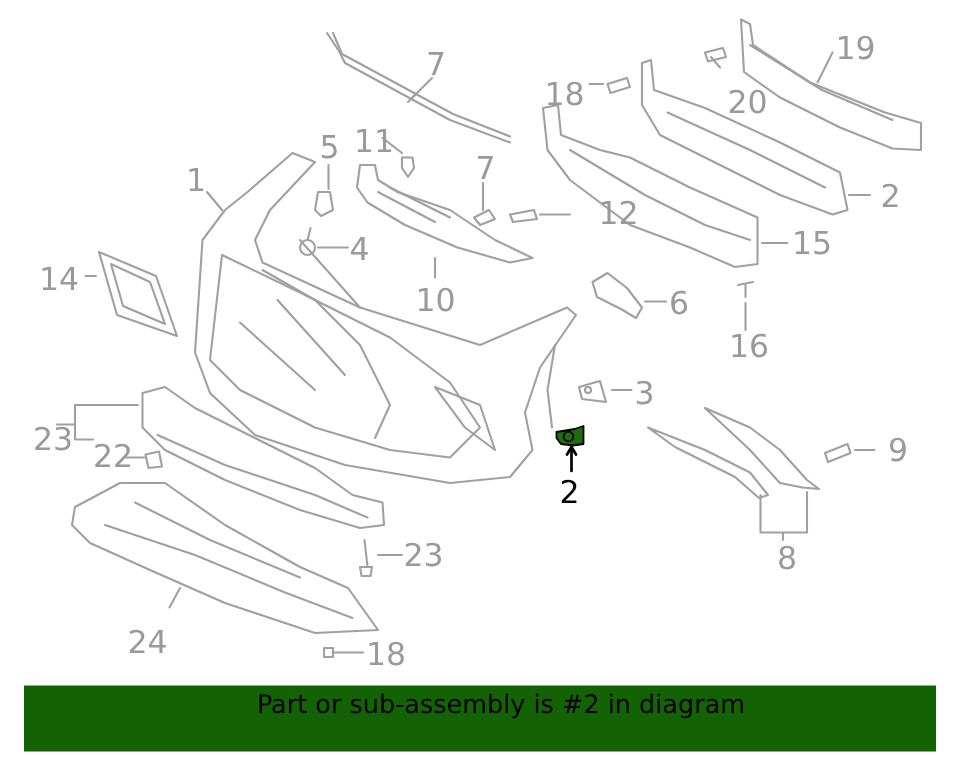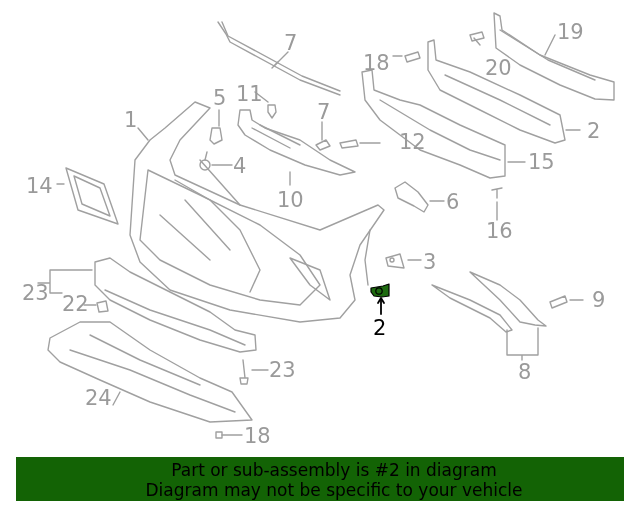--- a/index.html
+++ b/index.html
@@ -105,20 +105,19 @@
   <div class="callout" style="left:26px;top:176px">14</div>
   <div class="callout" style="left:528px;top:152px">15</div>
   <div class="callout" style="left:486px;top:221px">16</div>
   <div class="callout" style="left:587px;top:121px">2</div>
   <div class="callout" style="left:363px;top:53px">18</div>
   <div class="callout" style="left:557px;top:22px">19</div>
   <div class="callout" style="left:485px;top:58px">20</div>
   <div class="callout" style="left:22px;top:283px">23</div>
   <div class="callout" style="left:62px;top:294px">22</div>
   <div class="callout" style="left:269px;top:360px">23</div>
-  <div class="callout" style="left:85px;top:388px">24</div>
+  <div class="callout" style="left:85px;top:418px">24</div>
   <div class="callout" style="left:244px;top:426px">18</div>
 </div>
 
 <div id="banner">
   <div>Part or sub-assembly is #2 in diagram</div>
-  <div>Diagram may not be specific to your vehicle</div>
 </div>
 
 </body></html>

